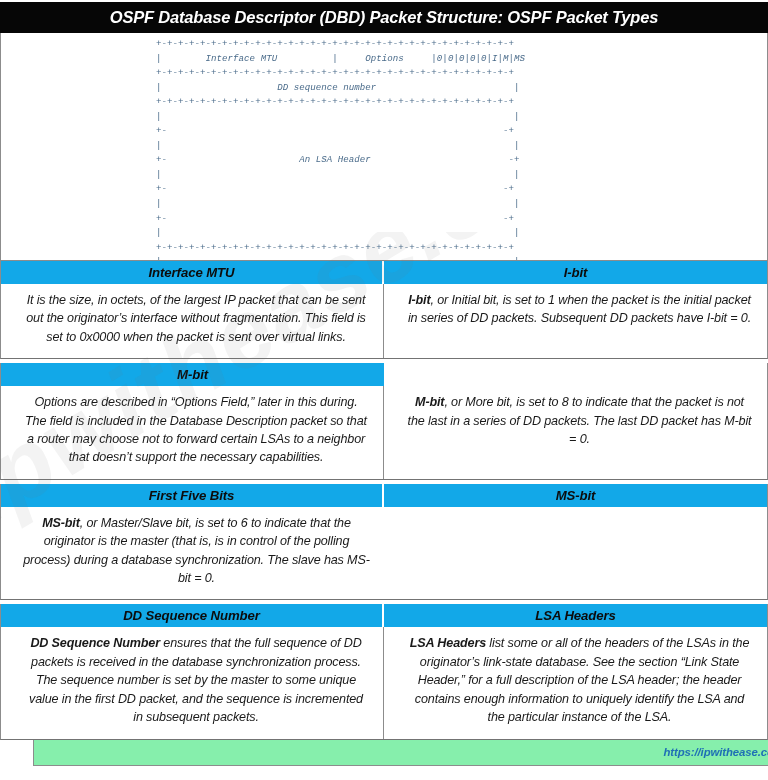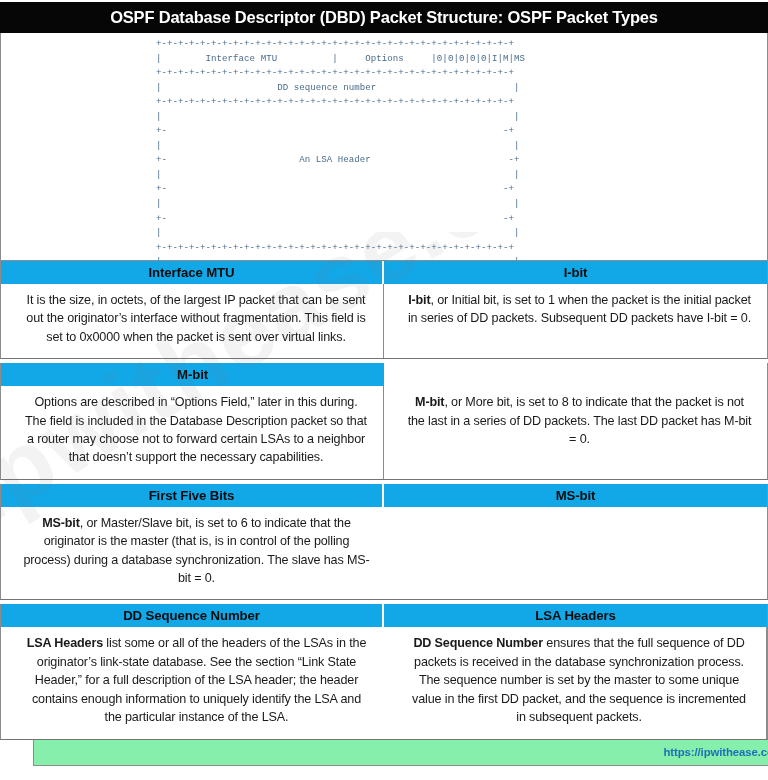--- a/index.html
+++ b/index.html
@@ -9,20 +9,21 @@
     padding: 0;
     background: #ffffff;
     font-family: "Liberation Sans", sans-serif;
   }
   #page {
     position: relative;
     width: 768px;
     height: 780px;
     background: #ffffff;
     overflow: hidden;
+    font-style: italic;
   }
 
   
   .title-bar {
     position: relative;
     width: 768px;
     height: 33px;
     background: #060606;
     border-top: 2px solid #ffffff;
     display: flex;
@@ -219,22 +220,22 @@
           <div class="body-cell right"><b>MS-bit</b><span>, or Master/Slave bit, is set to 6 to indicate that the originator is the master (that is, is in control of the polling process) during a database synchronization. The slave has MS-bit = 0.</span></div>
         </div>
       </div>
       <div class="row-gap"></div>
       <div class="row-block">
         <div class="hdr-row">
           <div class="hdr-cell left">DD Sequence Number</div>
           <div class="hdr-cell right">LSA Headers</div>
         </div>
         <div class="body-row">
+          <div class="body-cell left"><b>DD Sequence Number</b><span> ensures that the full sequence of DD packets is received in the database synchronization process. The sequence number is set by the master to some unique value in the first DD packet, and the sequence is incremented in subsequent packets.</span></div>
           <div class="body-cell right"><b>LSA Headers</b><span> list some or all of the headers of the LSAs in the originator’s link-state database. See the section “Link State Header,” for a full description of the LSA header; the header contains enough information to uniquely identify the LSA and the particular instance of the LSA.</span></div>
-          <div class="body-cell left"><b>DD Sequence Number</b><span> ensures that the full sequence of DD packets is received in the database synchronization process. The sequence number is set by the master to some unique value in the first DD packet, and the sequence is incremented in subsequent packets.</span></div>
         </div>
       </div>
     </div>
 
   <div class="footer-bar">
     <span class="site-url">https://ipwithease.com</span>
   </div>
 
   <div class="watermark">
     <span>ipwithease.com</span>

